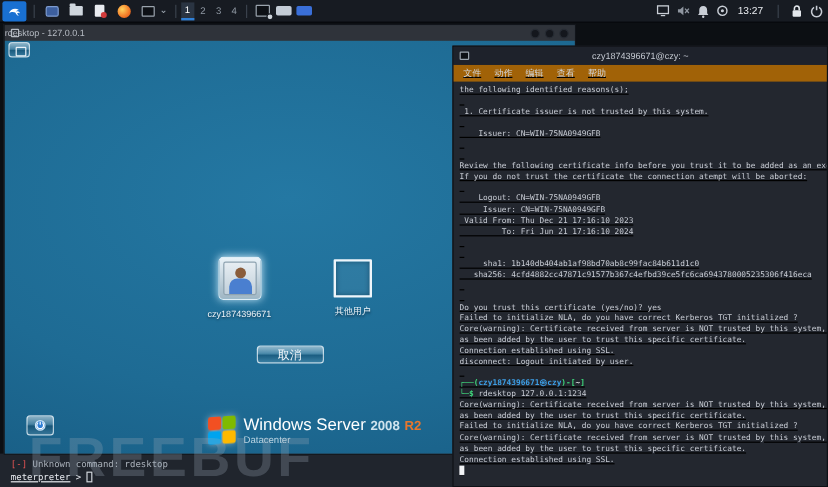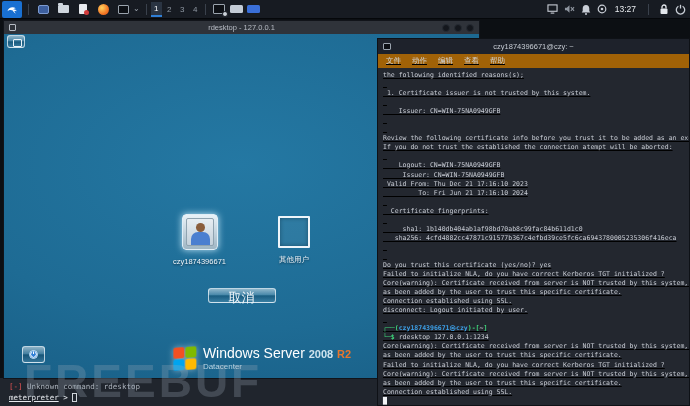--- a/index.html
+++ b/index.html
@@ -45,21 +45,21 @@
   .red { color:#e85555; }
   .mpt { color:#e6e9ee; text-decoration:underline; }
   .mps { color:#e6e9ee; }
   .hollow-cursor { display:inline-block; width:5px; height:9px; border:1px solid #cfd4da; vertical-align:-2px; }
 
   
   .rdp { position:absolute; left:3px; top:20px; width:477px; height:359px; z-index:2;
     border:1px solid #11141a; background:#2f333a; }
   .rdp-tb { height:13px; background:#2f333a; display:flex; align-items:center; position:relative; }
   .rdp-ic { width:7px; height:7px; border:1px solid #b7bcc4; border-radius:1px; margin-left:5px; }
-  .rdp-title { position:absolute; left:0; right:0; text-align:center; color:#b7bcc4; font-size:7.5px; }
+  .rdp-title { position:absolute; left:0; right:0; color:#b7bcc4; font-size:7.5px; }
   .tb-btns { position:absolute; right:5px; top:2.5px; display:flex; gap:4px; }
   .tb-btn { width:8px; height:8px; border-radius:50%; background:#14171d; border:1px solid #262b33; }
 
   .logon { position:relative; width:100%; height:344px; overflow:hidden;
     background:radial-gradient(ellipse 130% 100% at 50% 38%, #2478a3 0%, #1e6b94 48%, #14547a 100%); }
   .glass { border:1px solid rgba(235,244,250,.75); border-radius:3px;
     background:linear-gradient(180deg, rgba(255,255,255,.5) 0%, rgba(255,255,255,.18) 46%, rgba(10,40,60,.25) 52%, rgba(255,255,255,.12) 100%); }
   .ease { position:absolute; left:3px; top:1px; width:18px; height:13px; }
   .ease:before { content:""; position:absolute; left:5px; top:3px; width:7px; height:6px; border:1px solid #eaf3f9; border-radius:1px; }
   .tiles { position:absolute; left:0; top:180px; width:100%; display:flex; justify-content:center; gap:52px; }
@@ -67,22 +67,22 @@
   .tile-frame { width:36px; height:36px; border-radius:4px; display:flex; align-items:center; justify-content:center; }
   .tile-frame.sel { background:linear-gradient(180deg,#e9f2f8,#9fb6c4); border:1px solid #dfeef7;
     box-shadow:0 0 7px rgba(210,240,255,.9); }
   .avatar { width:28px; height:28px; border-radius:2px; position:relative; overflow:hidden;
     background:linear-gradient(180deg,#e6edf2 0%, #c2d0da 100%); border:1px solid #8fa3b0; }
   .head { position:absolute; left:9px; top:4px; width:9px; height:9px; border-radius:50%; background:#8a5d3b; }
   .bodyy { position:absolute; left:4px; top:13px; width:19px; height:14px; border-radius:7px 7px 0 0; background:#4a7fd0; }
   .tile-frame.empty { width:32px; height:32px; margin-top:2px; border:2px solid #eef5fa; border-radius:1px;
     background:rgba(255,255,255,.06); box-shadow:inset 0 0 4px rgba(0,20,35,.4); }
   .tile-label { margin-top:7px; color:#eef5fa; font-size:7.5px; text-shadow:0 1px 2px rgba(0,20,35,.7); }
-  .cancel { position:absolute; left:50%; transform:translateX(-50%); top:254px; width:68px; height:15px;
-    color:#f2f7fb; font-size:13px; font-family:Liberation Mono, monospace; cursor:pointer; }
+  .cancel { position:absolute; left:50%; transform:translateX(-50%); top:254px; width:56px; height:15px;
+    color:#f2f7fb; font-size:10px; font-family:Liberation Mono, monospace; cursor:pointer; }
   .powerbtn { position:absolute; left:18px; top:312px; width:23px; height:17px;
     display:flex; align-items:center; justify-content:center; }
   .brand { position:absolute; left:50%; transform:translateX(-50%); top:311px; display:flex; align-items:center; gap:7px;padding-left:41px; }
   .flag { width:23px; height:23px; display:grid; grid-template-columns:11px 11px; grid-template-rows:11px 11px; gap:1px;
     filter:drop-shadow(0 0 3px rgba(255,255,255,.45)); transform:skewY(-4deg); }
   .flag div { border-radius:2px; }
   .f1 { background:#f25022; } .f2 { background:#7fba00; } .f3 { background:#00a4ef; } .f4 { background:#ffb900; }
   .brand-line1 { color:#fff; font-size:14px; letter-spacing:0; white-space:nowrap; }
   .brand-yr { color:#cfe3ee; font-size:11px; font-weight:bold; }
   .brand-r2 { color:#e8762c; font-size:11px; font-weight:bold; }
@@ -256,28 +256,27 @@
     </div>
     <div class="term-out">
         <div class="tline"><span>the following identified reasons(s);</span></div>
         <div class="tline">&nbsp;</div>
         <div class="tline"><span> 1. Certificate issuer is not trusted by this system.</span></div>
         <div class="tline">&nbsp;</div>
         <div class="tline"><span>    Issuer: CN=WIN-75NA0949GFB</span></div>
         <div class="tline">&nbsp;</div>
         <div class="tline">&nbsp;</div>
         <div class="tline"><span>Review the following certificate info before you trust it to be added as an exception</span></div>
-        <div class="tline"><span>If you do not trust the established the connection atempt will be aborted:</span></div>
+        <div class="tline"><span>If you do not trust the certificate the connection atempt will be aborted:</span></div>
         <div class="tline">&nbsp;</div>
         <div class="tline"><span>    Logout: CN=WIN-75NA0949GFB</span></div>
         <div class="tline"><span>     Issuer: CN=WIN-75NA0949GFB</span></div>
         <div class="tline"><span> Valid From: Thu Dec 21 17:16:10 2023</span></div>
         <div class="tline"><span>         To: Fri Jun 21 17:16:10 2024</span></div>
         <div class="tline">&nbsp;</div>
-        <div class="tline"><span>  Certificate fingerprints:</span></div>
         <div class="tline">&nbsp;</div>
         <div class="tline"><span>     sha1: 1b140db404ab1af98bd70ab8c99fac84b611d1c0</span></div>
         <div class="tline"><span>   sha256: 4cfd4882cc47871c91577b367c4efbd39ce5fc6ca6943780005235306f416eca</span></div>
         <div class="tline">&nbsp;</div>
         <div class="tline">&nbsp;</div>
         <div class="tline"><span>Do you trust this certificate (yes/no)? yes</span></div>
         <div class="tline"><span>Failed to initialize NLA, do you have correct Kerberos TGT initialized ?</span></div>
         <div class="tline"><span>Core(warning): Certificate received from server is NOT trusted by this system, an exce</span></div>
         <div class="tline"><span>as been added by the user to trust this specific certificate.</span></div>
         <div class="tline"><span>Connection established using SSL.</span></div>

